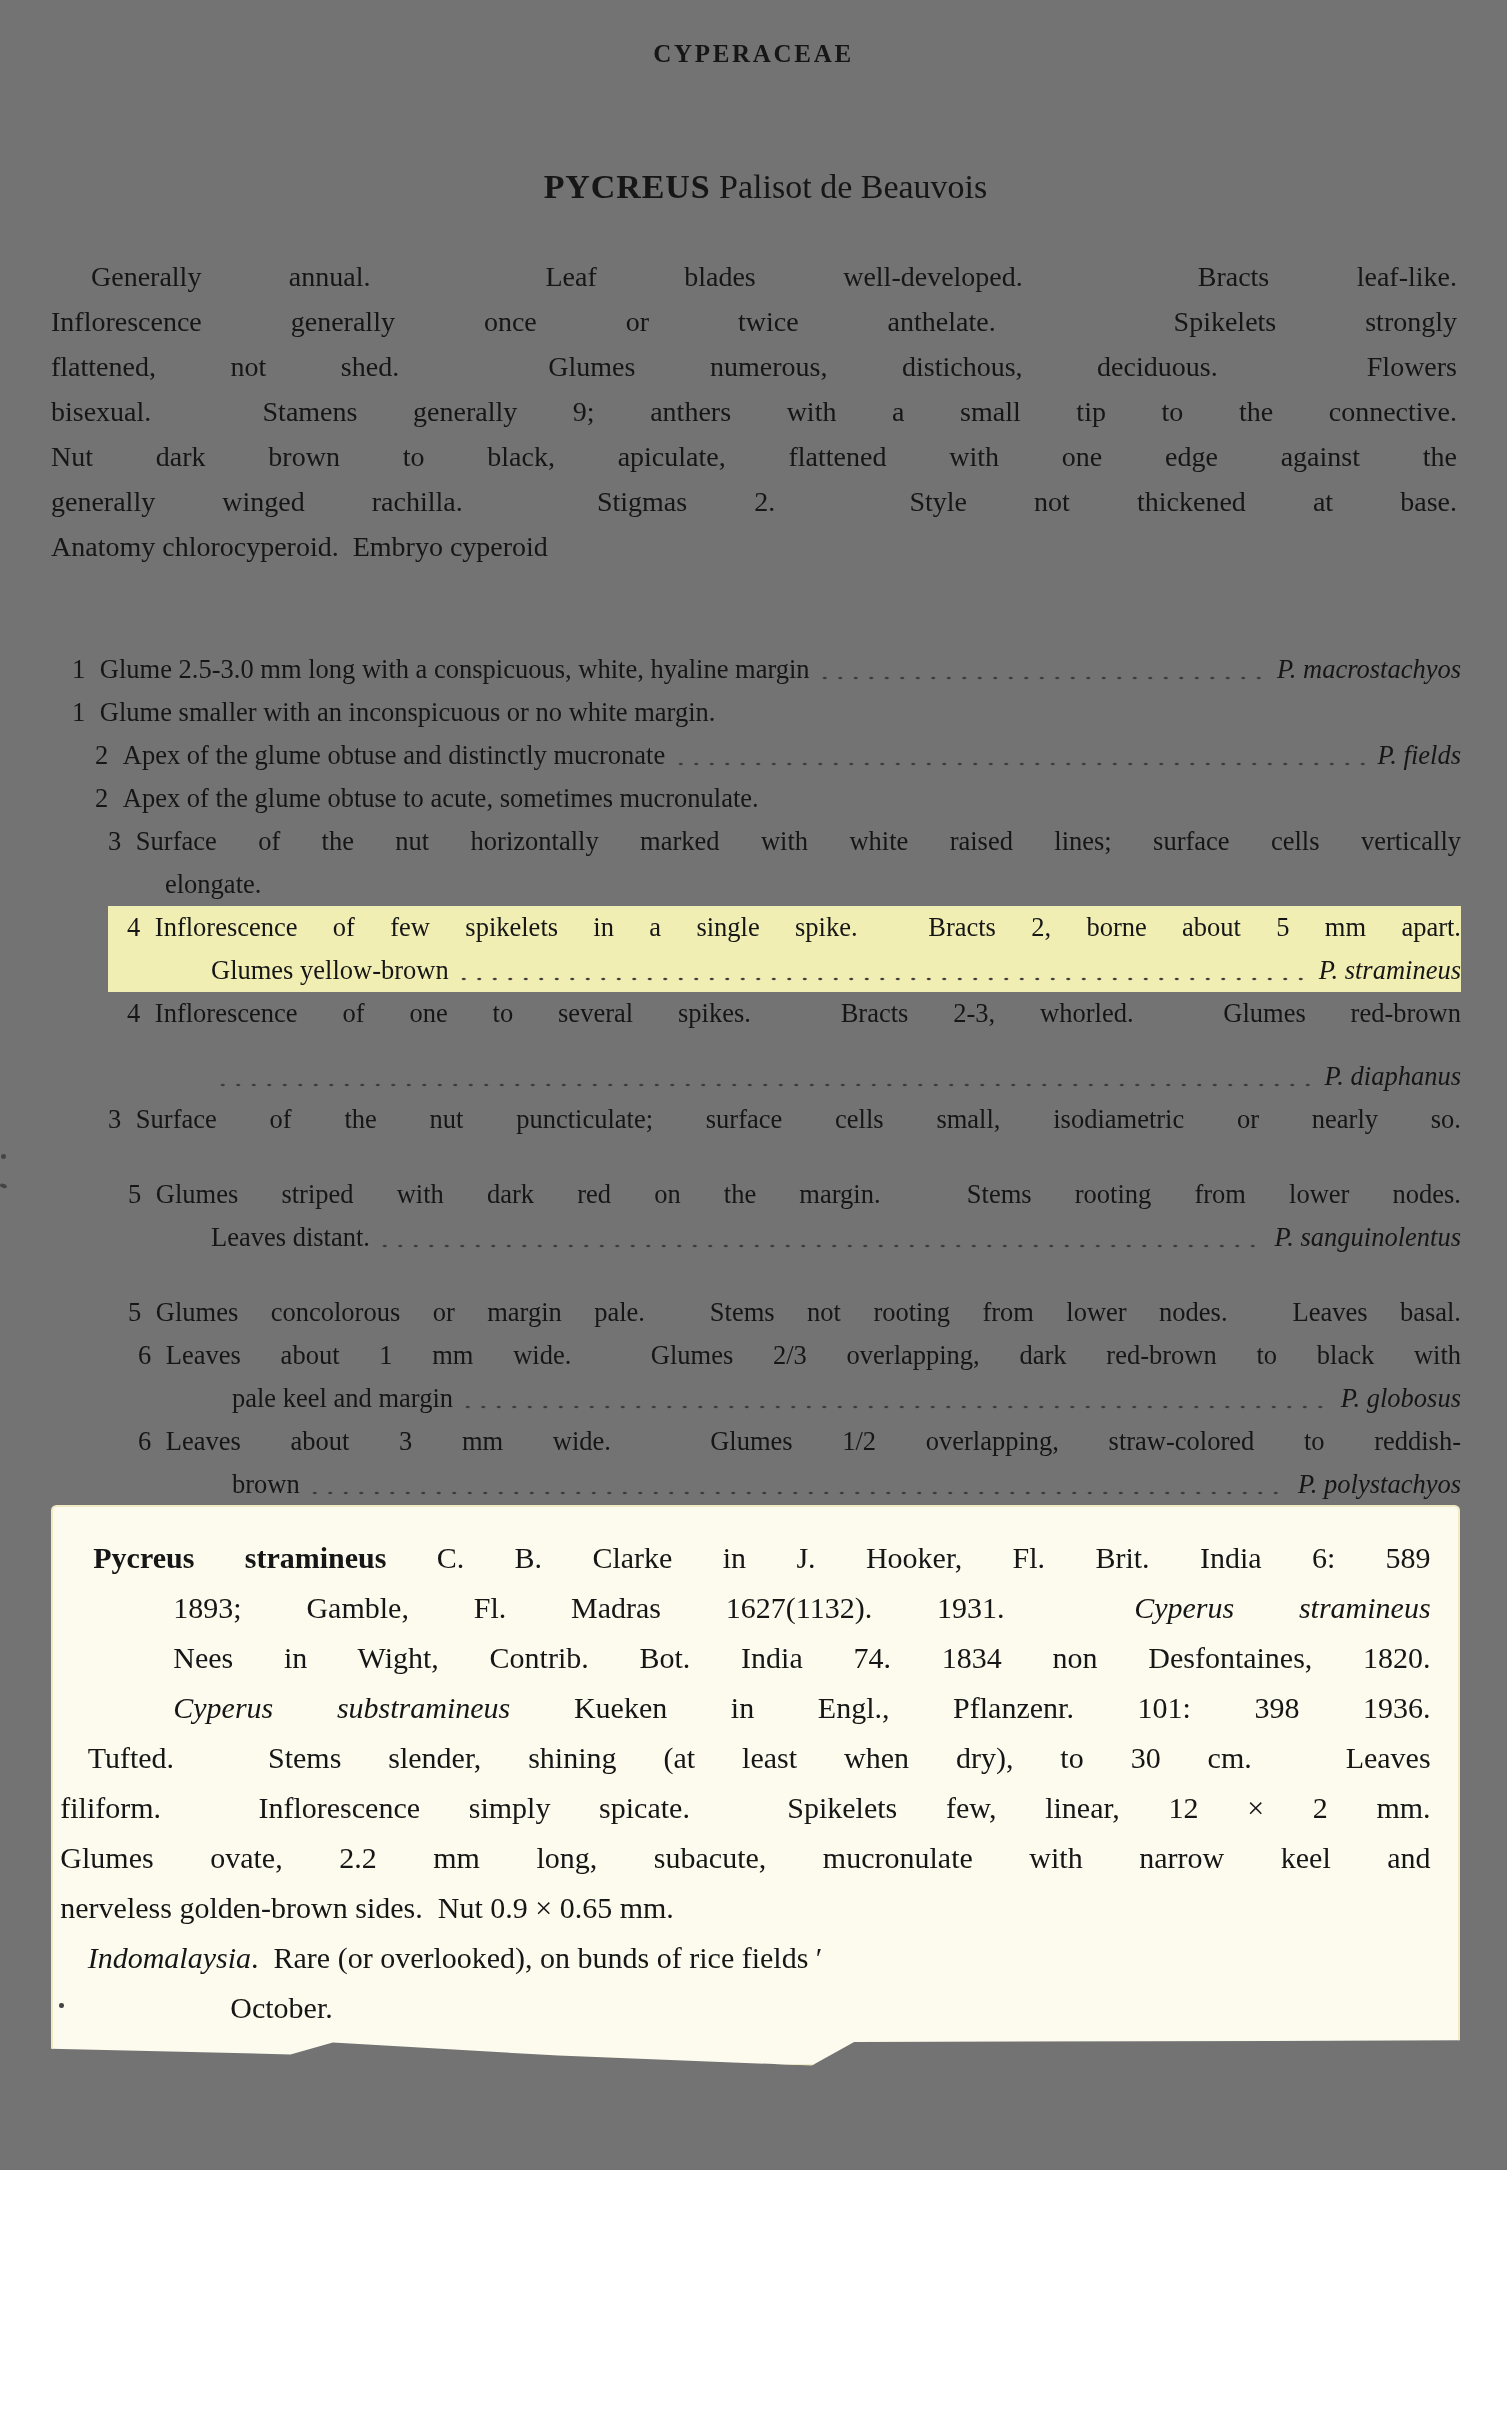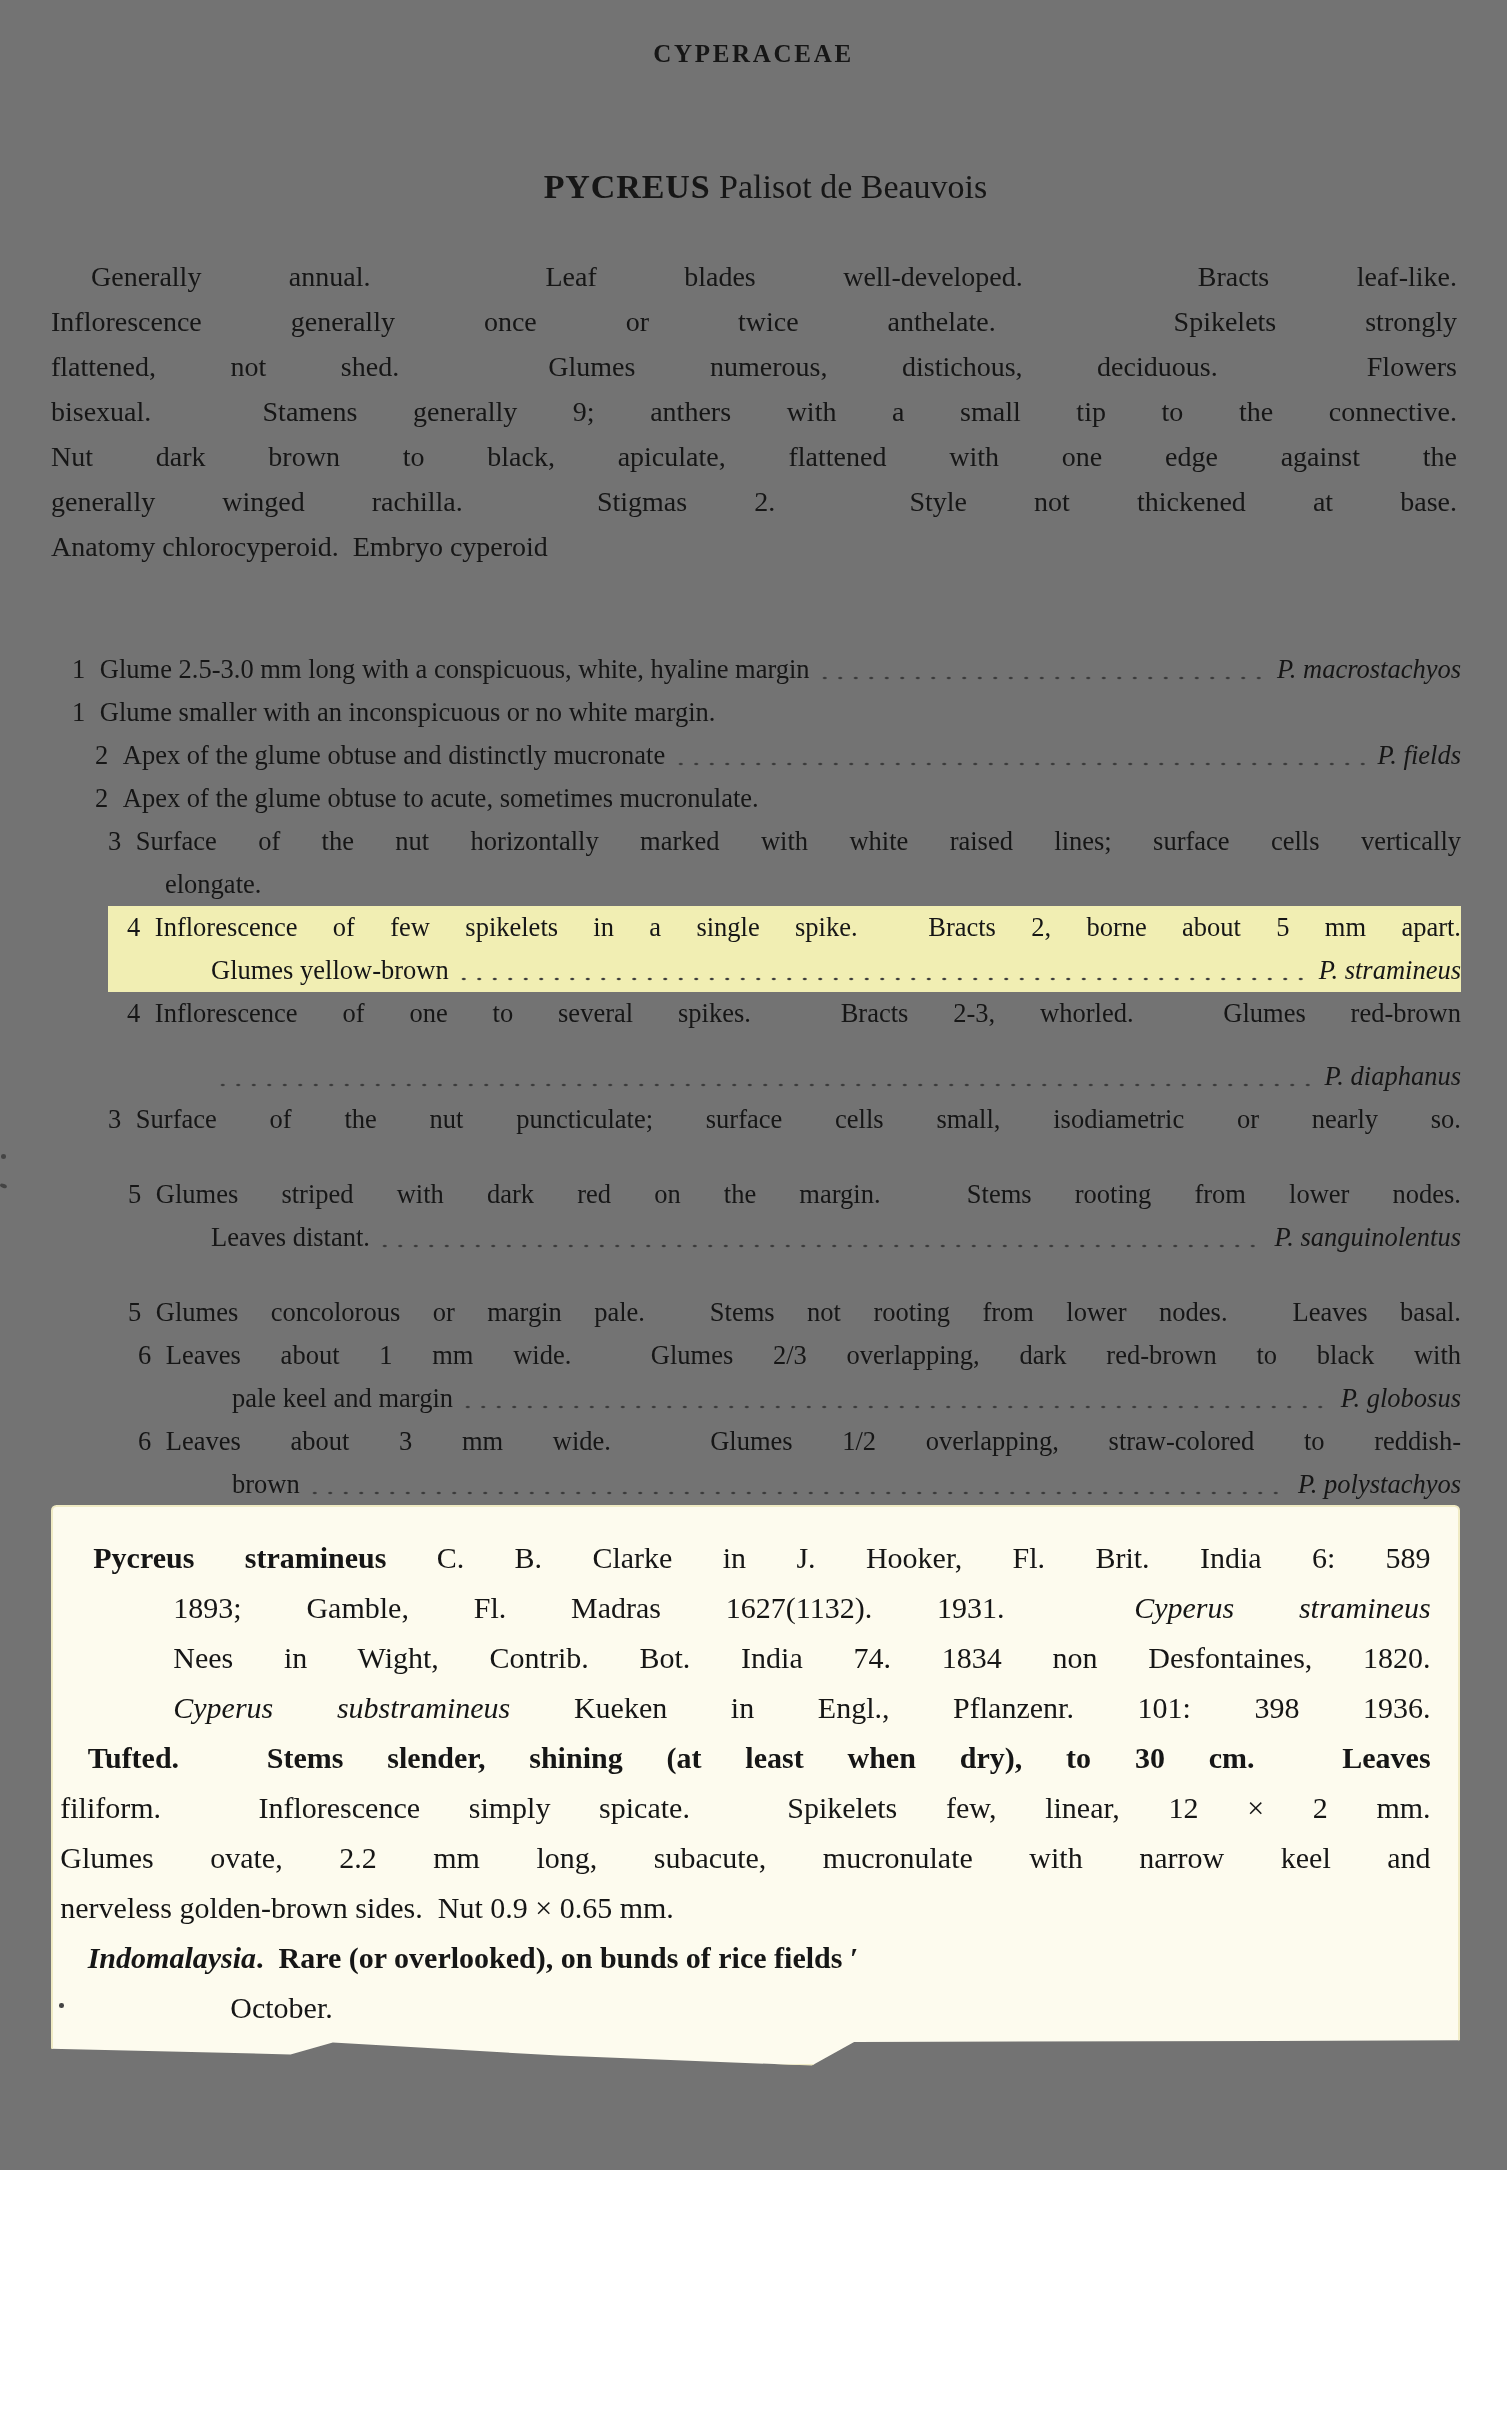--- a/index.html
+++ b/index.html
@@ -65,21 +65,21 @@
     padding:25.6px 27.4px 31px 7.3px;
     font-size:30px;line-height:50px;
     clip-path:polygon(0 0,100% 0,100% 95.5%,57% 95.8%,54% 100%,36% 98.2%,20% 95.9%,17% 98%,0 97%);
   }
   .sline{white-space:pre-wrap;}
   .sline .bold{font-weight:bold;}
   .sline .italic{font-style:italic;}
   .i0{padding-left:0;}
   .i1{padding-left:33px;}
   .i2{padding-left:113px;}
-  .i3{padding-left:27.4px;font-weight:bold;}
+  .i3{padding-left:27.4px;}
   .i4{padding-left:170px;}
   
   .artifact{position:absolute;background:#444;border-radius:50%;}
   #artifact-1{left:0.9px;top:1154px;width:5.5px;height:4.6px;}
   #artifact-2{left:0px;top:1184px;width:7.3px;height:3.7px;transform:rotate(20deg);}
   #artifact-3{left:59px;top:2003px;width:4.6px;height:4.6px;}
 </style>
 </head>
 <body>
 

